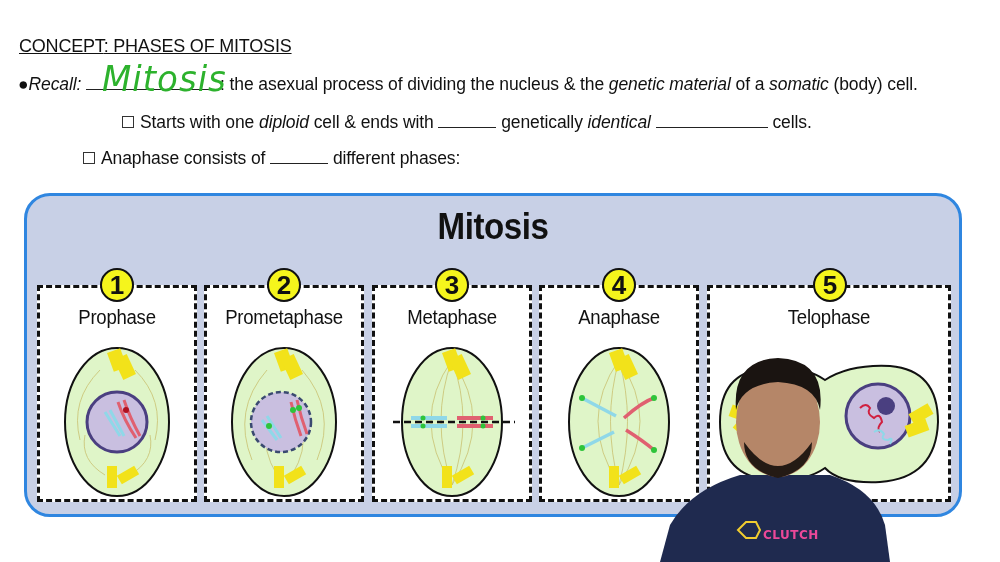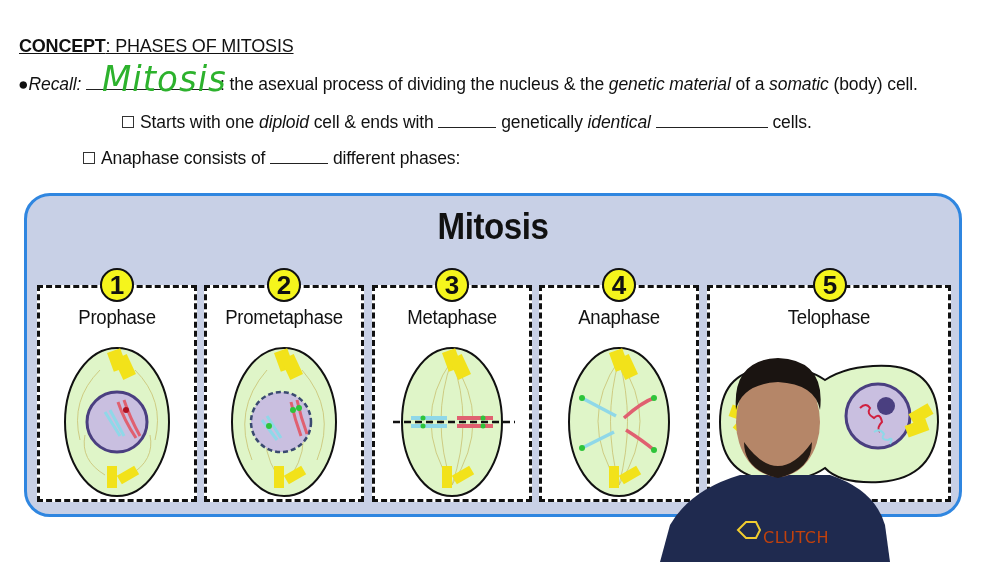--- a/index.html
+++ b/index.html
@@ -1,18 +1,18 @@
 <!DOCTYPE html>
 <html><head>
   <meta charset="utf-8">
   <style>
     html, body { margin:0; padding:0; }
     body { width:1000px; height:562px; background:#ffffff; position:relative; overflow:hidden; font-family:"Liberation Sans", sans-serif; color:#111; }
     .concept { position:absolute; left:19px; top:36px; font-size:18px; text-decoration:underline; letter-spacing:-0.2px; }
-    .concept b { font-weight:bold; }
+    .concept b { font-weight:normal; }
     .line { position:absolute; font-size:17.5px; white-space:nowrap; letter-spacing:-0.1px; }
     .line i { font-style:italic; }
     .l1 { left:18px; top:74px; }
     .l2 { left:83px; top:112px;margin-left:39px; }
     .l3 { left:83px; top:148px; }
     .blank { display:inline-block; border-bottom:1.5px solid #222; height:14px; vertical-align:baseline; }
     .handwrite { position:absolute; left:102px; top:58px; font-family:"DejaVu Sans", sans-serif; font-size:34px; color:#2db22d; font-style:italic; letter-spacing:1px; transform:scaleY(1.05); }
     .box { display:inline-block; width:10px; height:10px; border:1px solid #333; margin-right:6px; vertical-align:0px; }
     .panel { position:absolute; left:24px; top:193px; width:938px; height:324px; background:#c8d0e6; border:3px solid #2f86e0; border-radius:26px; box-sizing:border-box; }
     .panel-title { position:absolute; left:0; right:0; top:10px; text-align:center; font-size:36px; font-weight:bold; letter-spacing:-0.5px; transform:scaleX(0.92); }
@@ -161,13 +161,13 @@
   </div>
 </div>
 
 <svg class="presenter" width="240" height="212">
   <path d="M0 212 L10 175 Q30 140 80 125 L170 125 Q215 140 225 175 L230 212 Z" fill="#1f2a4f"></path>
   <ellipse cx="118" cy="72" rx="42" ry="55" fill="#b58668"></ellipse>
   <path d="M76 60 Q72 10 118 8 Q166 10 160 60 Q155 34 118 32 Q82 34 76 60 Z" fill="#1a1411"></path>
   <path d="M84 92 Q118 140 152 92 Q152 120 118 128 Q84 120 84 92 Z" fill="#241a14"></path>
   <polygon points="78,180 86,172 96,172 100,180 96,188 86,188" fill="none" stroke="#f0cc30" stroke-width="2"></polygon>
 </svg>
-<div style="position:absolute; left:763px; top:528px; color:#c2410c; font-weight:normal; font-size:16px; font-family:'DejaVu Sans', sans-serif; letter-spacing:0.5px;">CLUTCH</div>
+<div style="position:absolute; left:763px; top:528px; color:#ec4899; font-weight:bold; font-size:12px; font-family:'DejaVu Sans', sans-serif; letter-spacing:0.5px;">CLUTCH</div>
 
 </body></html>

